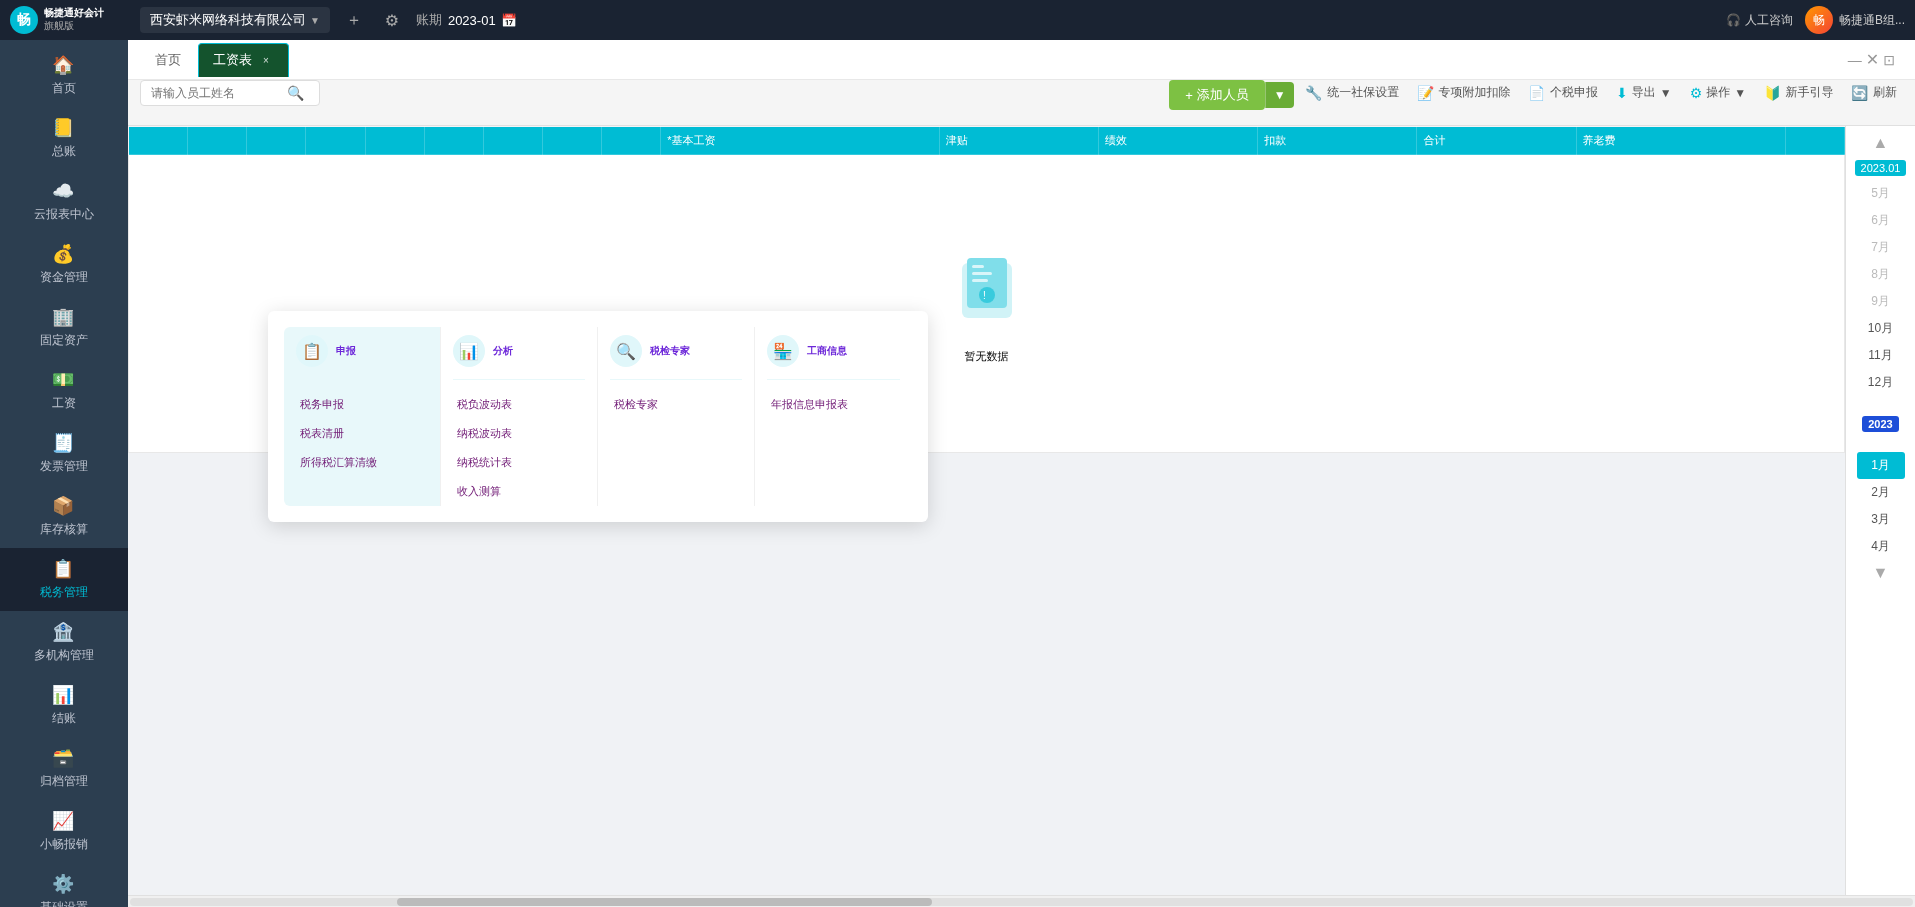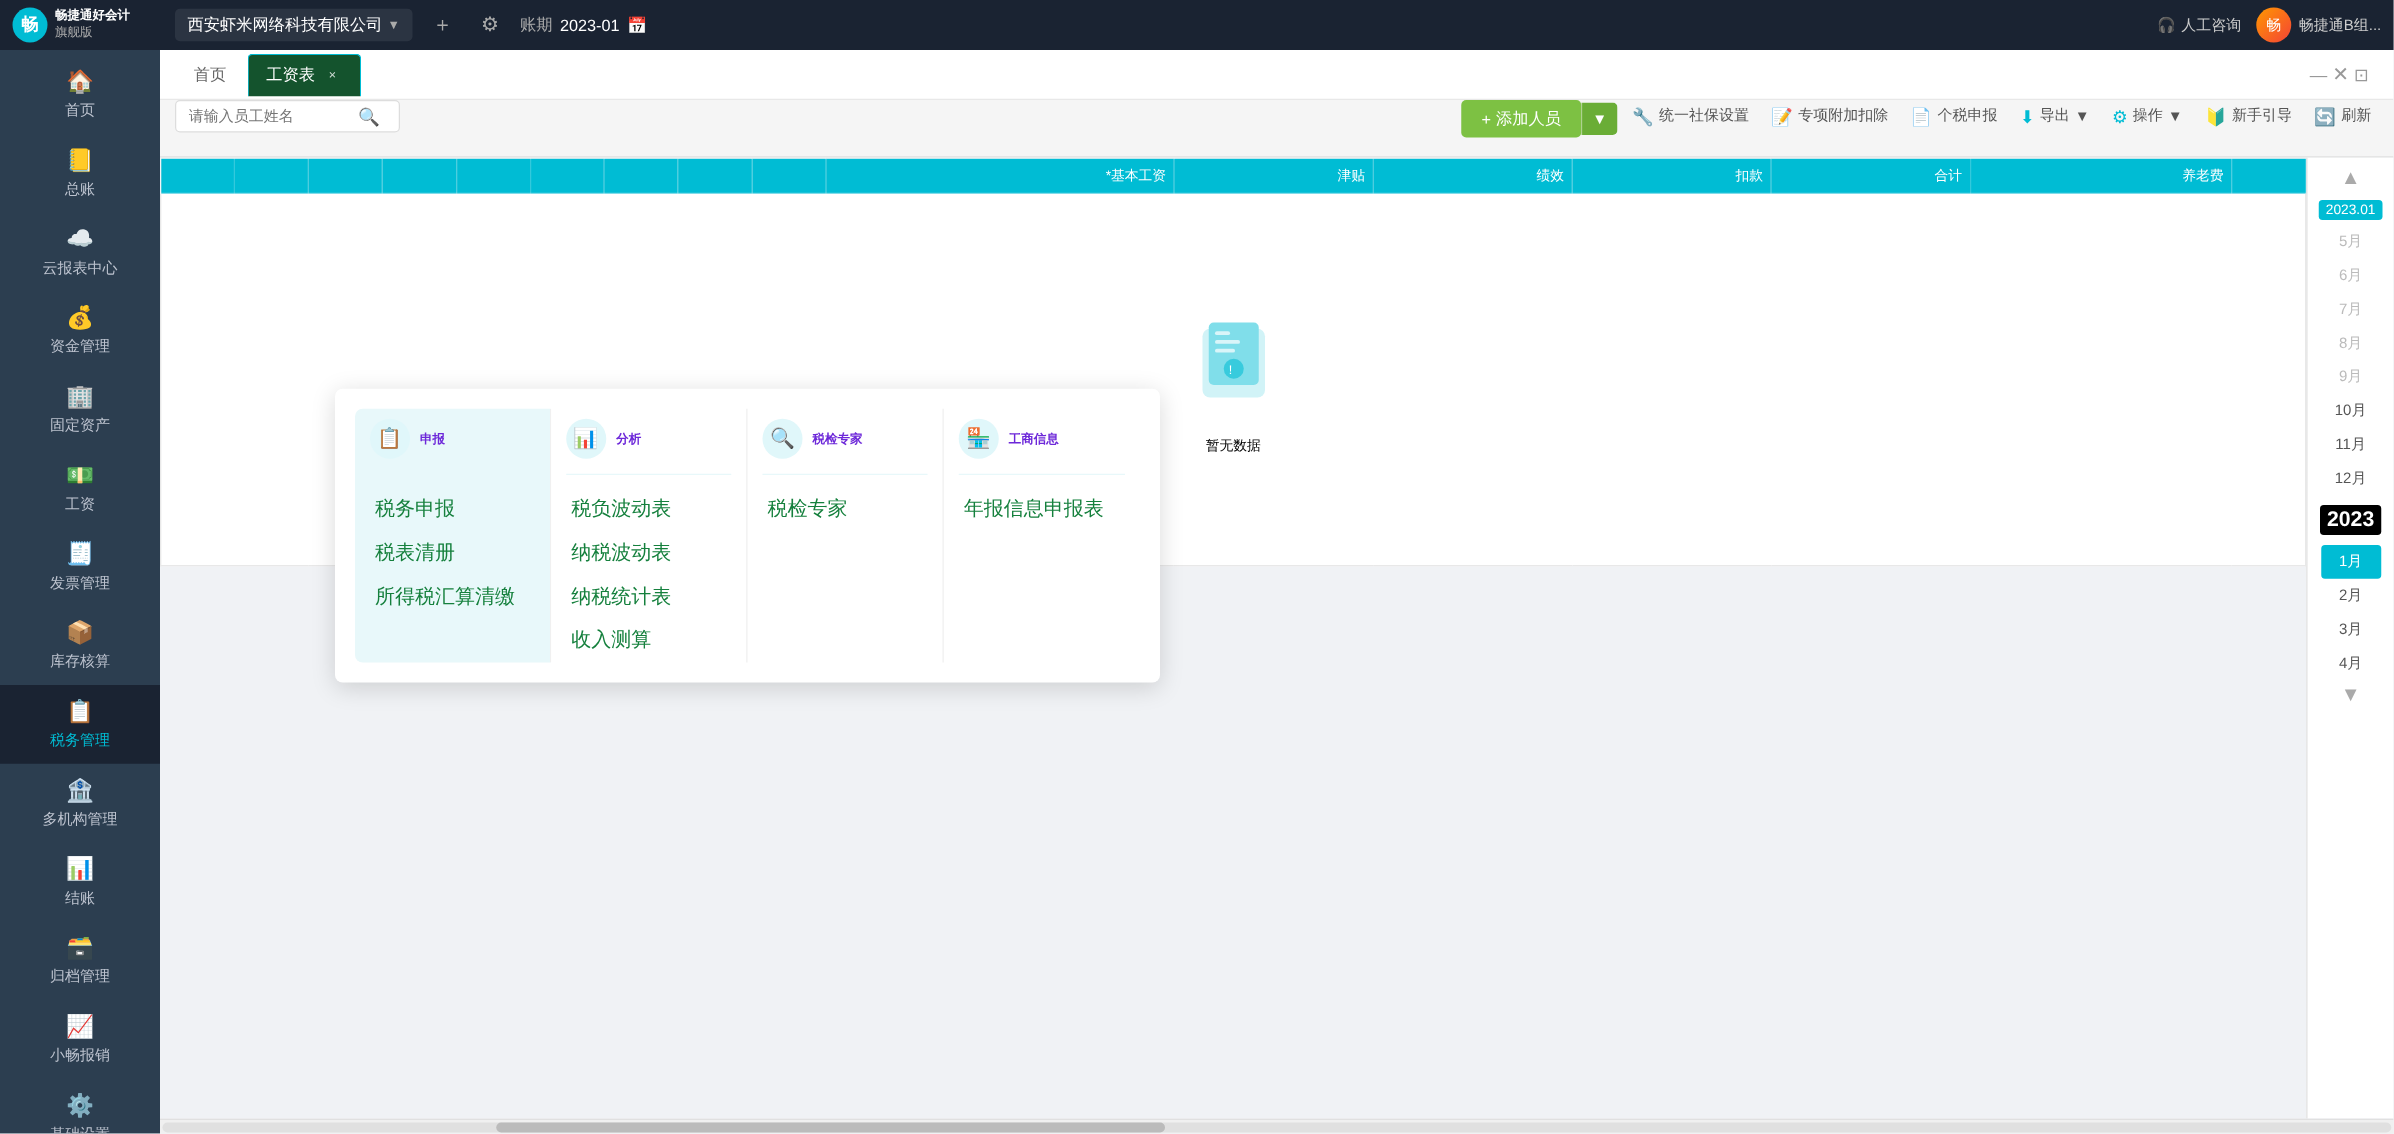--- a/index.html
+++ b/index.html
@@ -148,21 +148,21 @@
       min-width: 1200px;
     }
     .data-table thead tr:first-child th {
       background: #00bcd4; color: #fff;
       padding: 8px 6px; border: 1px solid rgba(255,255,255,0.2);
       white-space: nowrap; font-weight: normal; text-align: center;
     }
     .data-table thead tr:last-child th {
       background: #00bcd4; color: #fff;
       padding: 6px 6px; border: 1px solid rgba(255,255,255,0.2);
-      white-space: nowrap; font-weight: normal; text-align: right; font-size: 11px;
+      white-space: nowrap; font-weight: normal; text-align: left; font-size: 11px;
     }
     .data-table tbody tr td {
       padding: 8px 6px; border: 1px solid #e8e8e8;
       text-align: center; background: #fff; color: #333;
     }
     .checkbox-header { width: 40px; }
     .th-check {
       width: 16px; height: 16px; border: 2px solid rgba(255,255,255,0.7);
       background: transparent; border-radius: 2px; display: inline-block; cursor: pointer;
     }
@@ -227,21 +227,21 @@
     }
     .tax-col-icon {
       width: 32px; height: 32px; border-radius: 50%;
       background: #e0f7fa; display: flex; align-items: center; justify-content: center;
       font-size: 16px;
     }
     .tax-col-title {
       font-size: 10px; color: #6d28d9; font-weight: bold;
     }
     .tax-col-item {
-      padding: 7px 0; color: #15803d; cursor: pointer; font-size: 16px;
+      padding: 7px 0; color: #701a75; cursor: pointer; font-size: 11px;
       border-radius: 3px; padding-left: 4px;
     }
 
     
     .page-close-area {
       display: flex; align-items: center; gap: 4px; margin-left: auto;
       padding-right: 8px;
     }
     .page-close-btn {
       background: none; border: none; cursor: pointer; color: #999; font-size: 16px;
@@ -501,21 +501,21 @@
         <button class="cal-arrow">▲</button>
         <span class="cal-year">2023.01</span>
         <div class="cal-month dim">5月</div>
         <div class="cal-month dim">6月</div>
         <div class="cal-month dim">7月</div>
         <div class="cal-month dim">8月</div>
         <div class="cal-month dim">9月</div>
         <div class="cal-month">10月</div>
         <div class="cal-month">11月</div>
         <div class="cal-month">12月</div>
-        <div style="background:#000000; color:#fff; font-size:17px; padding:2px 6px; border-radius:3px; margin:8px 0; font-weight:bold;">2023</div>
+        <div style="background:#1d4ed8; color:#fff; font-size:11px; padding:2px 6px; border-radius:3px; margin:20px 0; font-weight:bold;">2023</div>
         <div class="cal-month active">1月</div>
         <div class="cal-month">2月</div>
         <div class="cal-month">3月</div>
         <div class="cal-month">4月</div>
         <button class="cal-arrow">▼</button>
       </div>
 
     </div>
 
     <div class="h-scrollbar">

